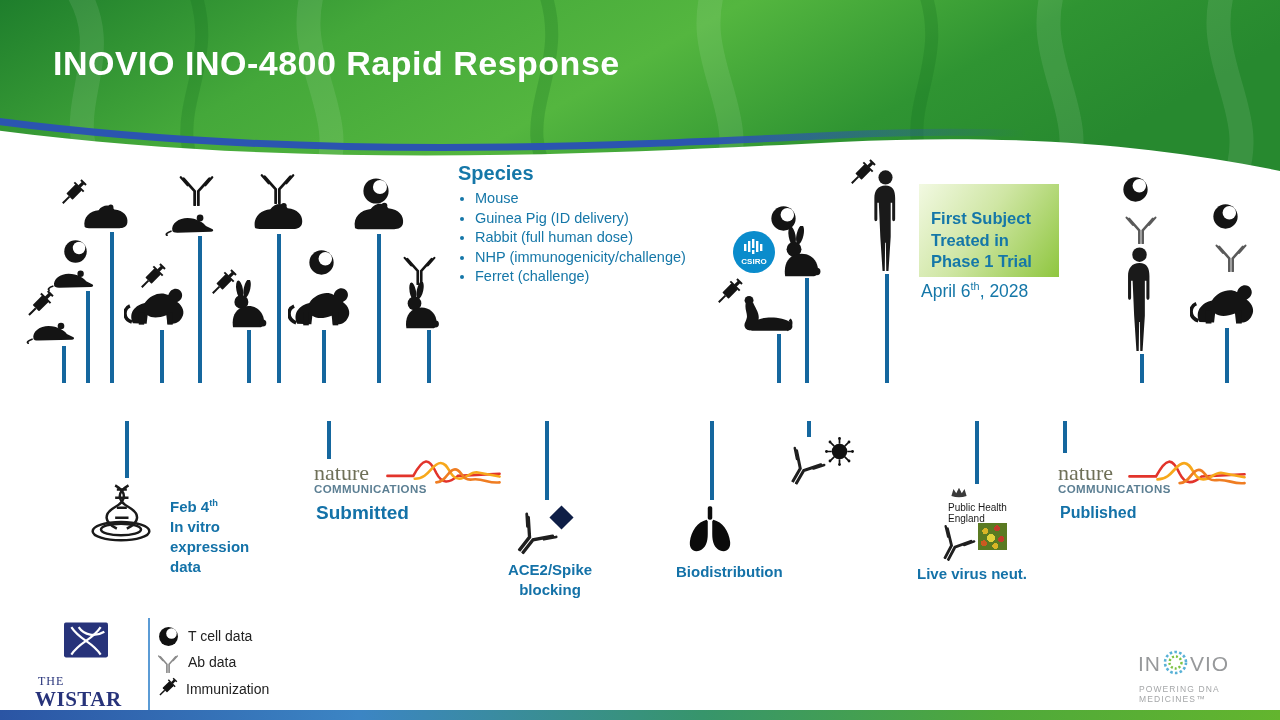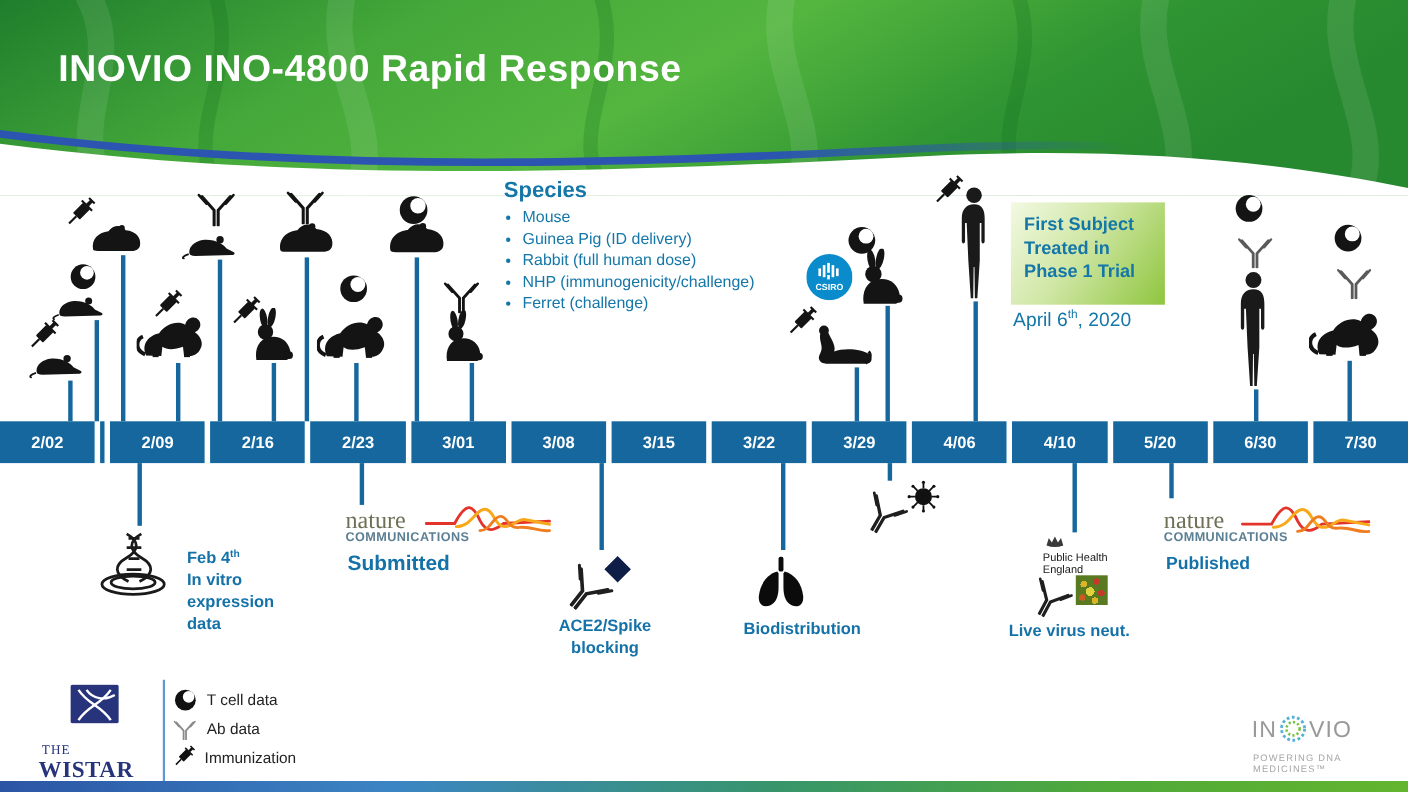--- a/index.html
+++ b/index.html
@@ -9,21 +9,21 @@
   .cl{position:absolute;width:4px;background:#15679E;}
   .title{position:absolute;left:53px;top:44px;font-size:34px;font-weight:bold;color:#ffffff;letter-spacing:.5px;}
   
   .species{position:absolute;left:458px;top:162px;color:#1577A8;}
   .species h2{margin:0;font-size:20px;font-weight:bold;color:#1577A8;}
   .species ul{margin:4px 0 0 0;padding-left:17px;font-size:14.5px;line-height:19.5px;}
   .species li{padding:0;}
   
   .fsbox{position:absolute;left:919px;top:184px;width:140px;height:93px;
          background:linear-gradient(125deg,#f2f9e2 0%,#cfe6a4 45%,#8fc63f 100%);
-         color:#1577A8;font-weight:bold;font-size:16.5px;line-height:21.5px;padding:10px 0 0 12px;box-sizing:border-box;}
+         color:#1577A8;font-weight:bold;font-size:16.5px;line-height:21.5px;padding:24px 0 0 12px;box-sizing:border-box;}
   .fsdate{position:absolute;left:921px;top:280px;color:#1577A8;font-size:17.5px;}
   
   .timeline{position:absolute;left:0;top:383px;width:1280px;height:38px;display:flex;gap:5px;}
   .t-box{flex:1 1 0;background:#15679E;color:#fff;font-weight:bold;font-size:15px;
          display:flex;align-items:center;justify-content:center;}
   .t-break{width:4px;background:#15679E;}
   
   .ms{position:absolute;color:#1472A8;font-weight:bold;font-size:15px;line-height:20px;}
   .ctr{text-align:center;}
   sup{font-size:.62em;}
@@ -214,21 +214,21 @@
       <rect x="19" y="19" width="2.4" height="4"></rect>
     </g>
     <text x="21" y="33" text-anchor="middle" font-size="8" font-weight="bold" fill="#ffffff" font-family="Liberation Sans, sans-serif">CSIRO</text>
   </svg>
 
   <div class="fsbox">
     <div>First Subject</div>
     <div>Treated in</div>
     <div>Phase 1 Trial</div>
   </div>
-  <div class="fsdate"><span>April 6</span><sup>th</sup><span>, 2020</span></div>
+  <div class="fsdate"><span>April 6</span><sup>th</sup><span>, 2028</span></div>
 
   <svg class="abs" style="left:22px;top:288px;color:#141414" width="34" height="34">
       <use href="#sym-syringe"></use>
     </svg>
   <svg class="abs" style="left:26px;top:318px;color:#141414" width="50" height="26">
       <use href="#sym-mouse"></use>
     </svg>
 
   <svg class="abs" style="left:63px;top:239px;color:#141414" width="25" height="25">
       <use href="#sym-tcell"></use>
@@ -343,37 +343,20 @@
   <div class="cl" style="left:277px;top:234px;height:149px"></div>
   <div class="cl" style="left:322px;top:330px;height:53px"></div>
   <div class="cl" style="left:377px;top:234px;height:149px"></div>
   <div class="cl" style="left:427px;top:330px;height:53px"></div>
   <div class="cl" style="left:777px;top:334px;height:49px"></div>
   <div class="cl" style="left:805px;top:278px;height:105px"></div>
   <div class="cl" style="left:885px;top:274px;height:109px"></div>
   <div class="cl" style="left:1140px;top:354px;height:29px"></div>
   <div class="cl" style="left:1225px;top:328px;height:55px"></div>
 
-  <div class="timeline">
-    <div class="t-box">2/02</div>
-    <div class="t-break"></div>
-    <div class="t-box">2/09</div>
-    <div class="t-box">2/16</div>
-    <div class="t-box">2/23</div>
-    <div class="t-box">3/01</div>
-    <div class="t-box">3/08</div>
-    <div class="t-box">3/15</div>
-    <div class="t-box">3/22</div>
-    <div class="t-box">3/29</div>
-    <div class="t-box">4/06</div>
-    <div class="t-box">4/10</div>
-    <div class="t-box">5/20</div>
-    <div class="t-box">6/30</div>
-    <div class="t-box">7/30</div>
-  </div>
 
   <div class="cl" style="left:125px;top:421px;height:57px"></div>
   <div class="cl" style="left:327px;top:421px;height:38px"></div>
   <div class="cl" style="left:545px;top:421px;height:79px"></div>
   <div class="cl" style="left:710px;top:421px;height:79px"></div>
   <div class="cl" style="left:807px;top:421px;height:16px"></div>
   <div class="cl" style="left:975px;top:421px;height:63px"></div>
   <div class="cl" style="left:1063px;top:421px;height:32px"></div>
 
   <svg class="abs" style="left:86px;top:482px" width="70" height="60" viewBox="0 0 74 72">

